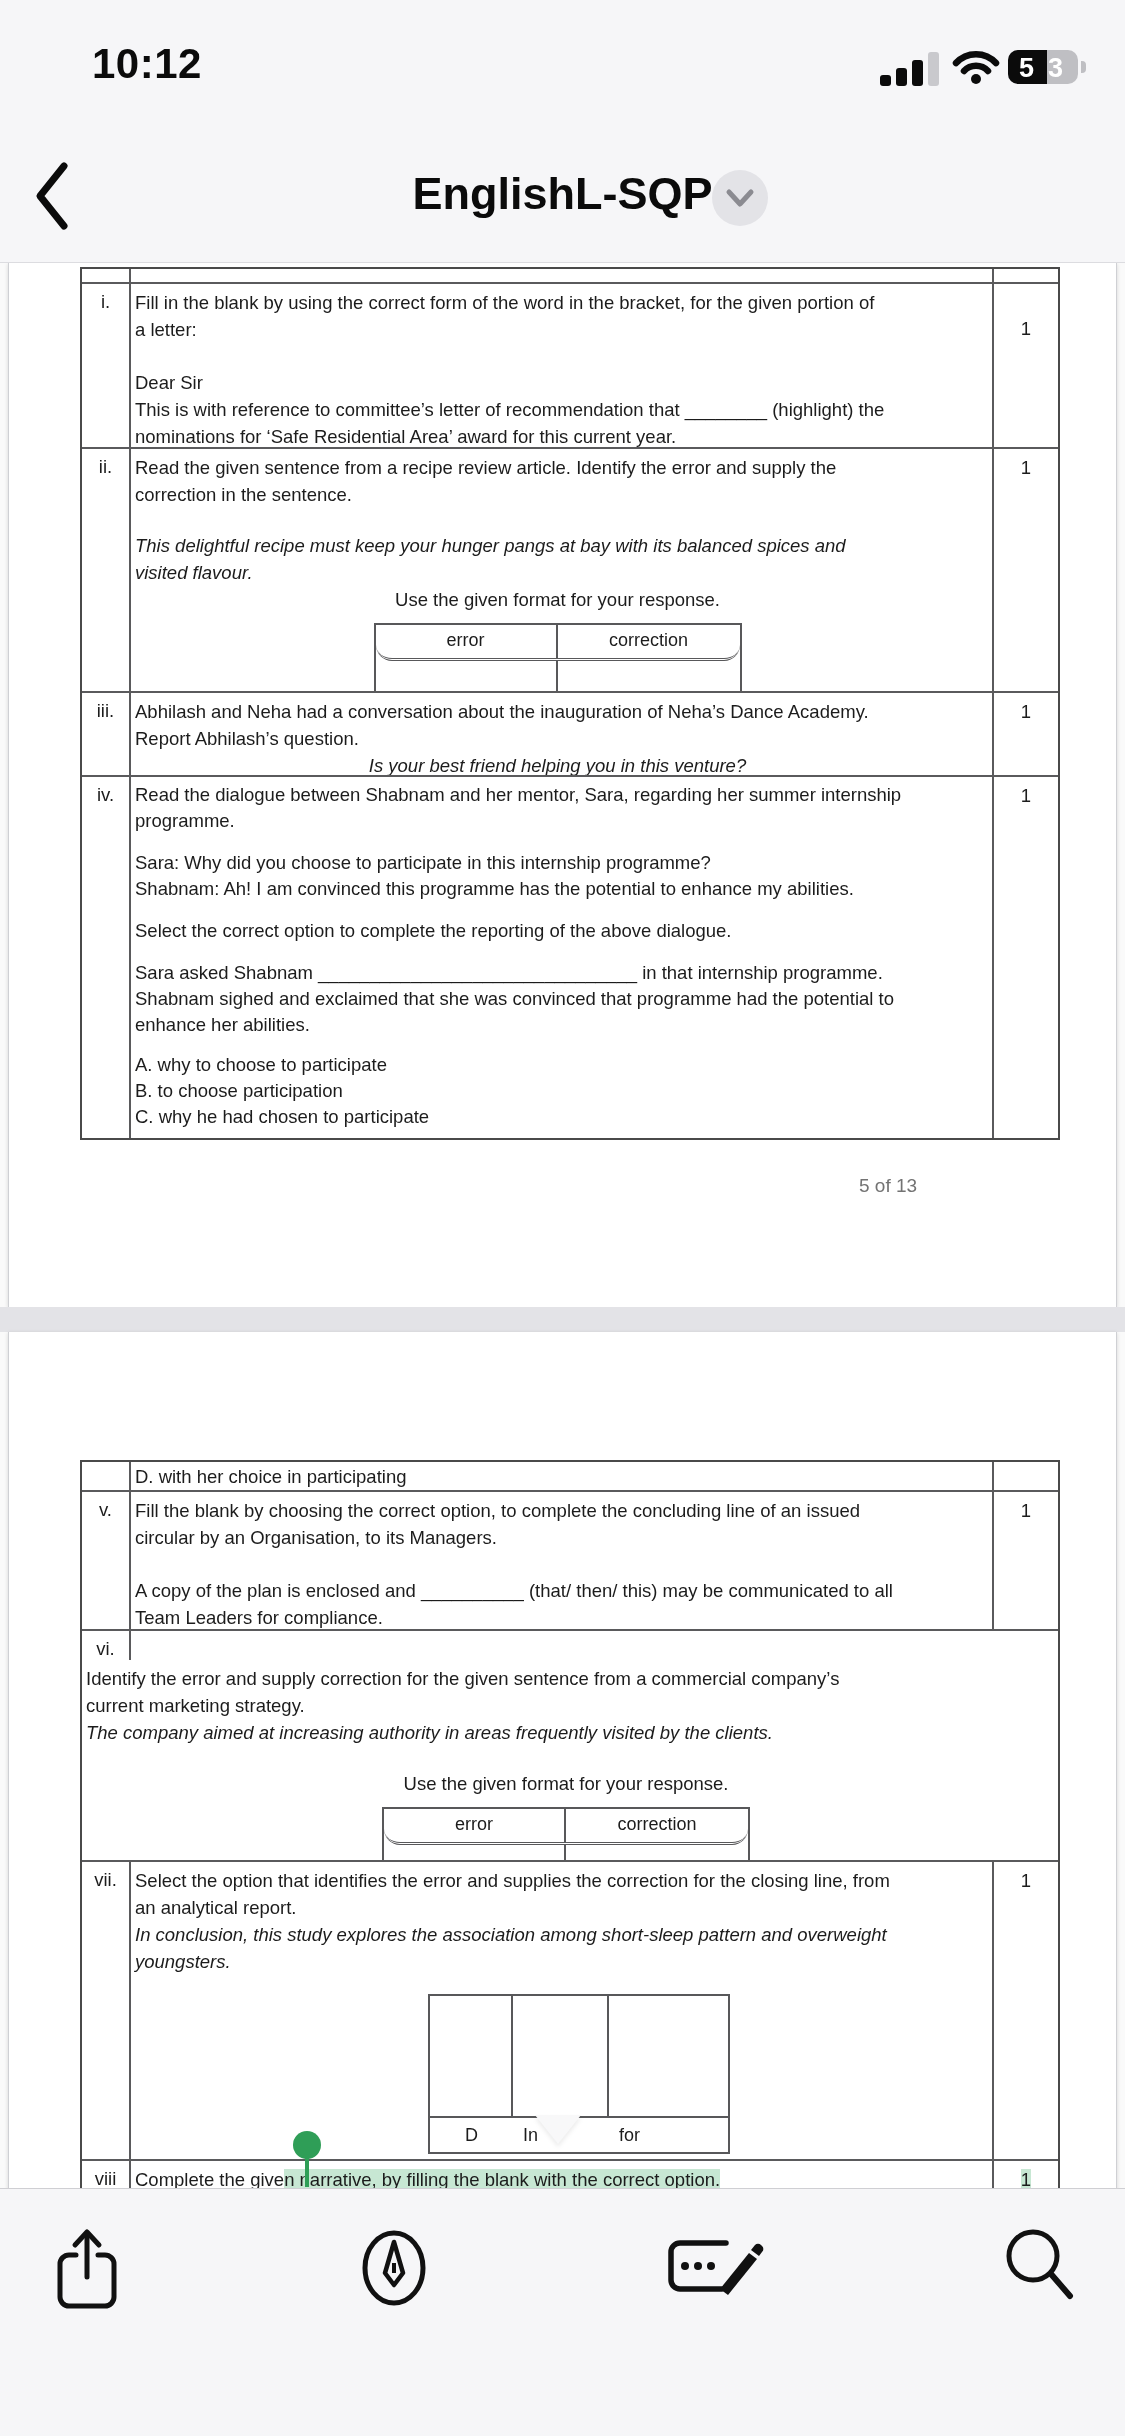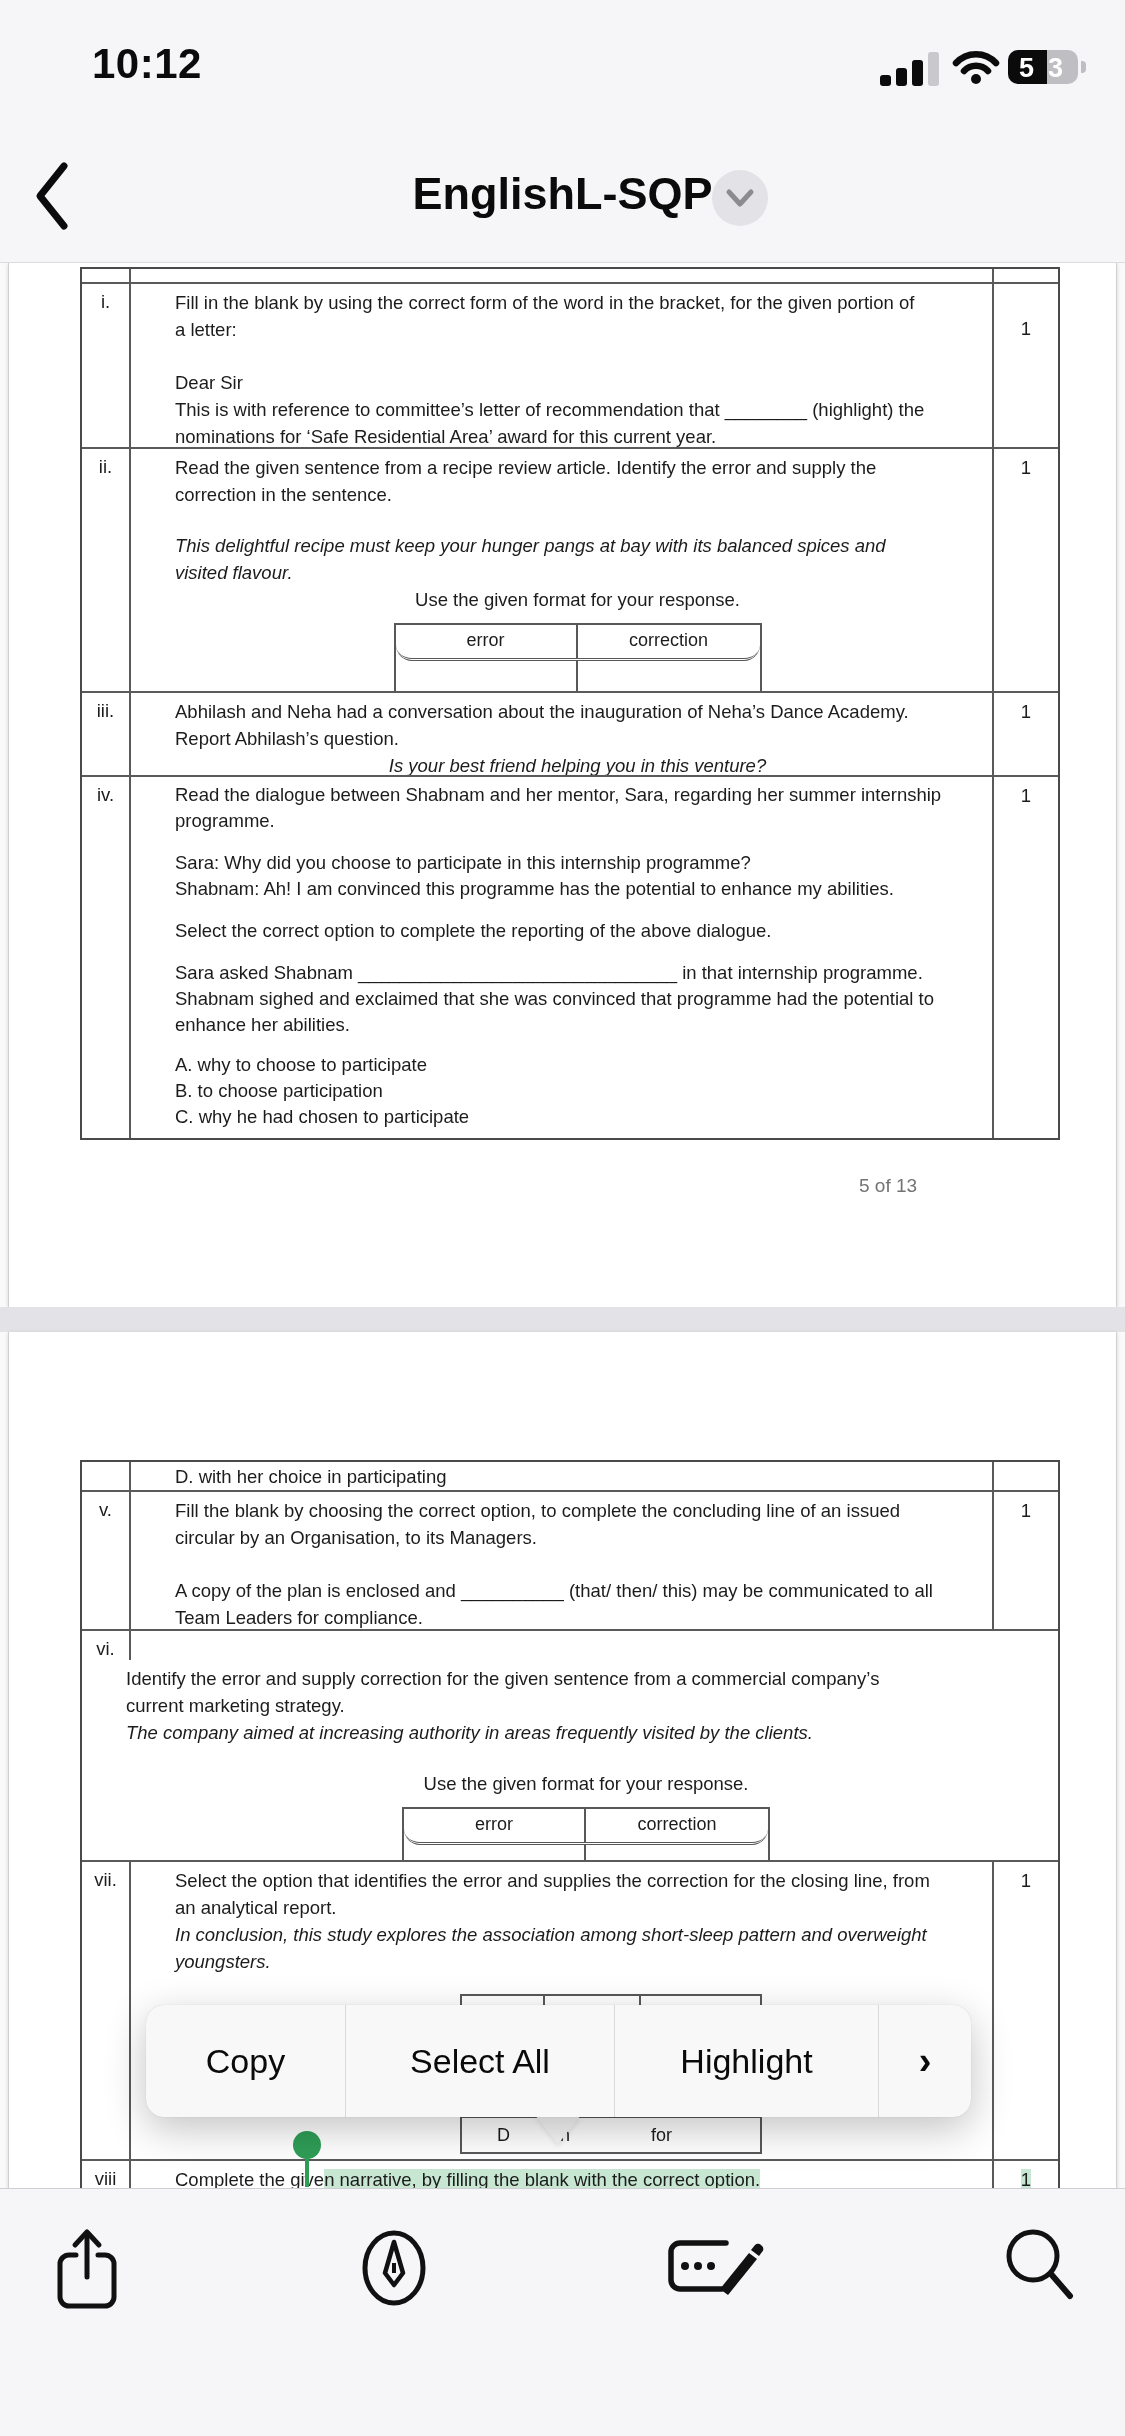--- a/index.html
+++ b/index.html
@@ -31,21 +31,21 @@
   .page5 { top:0; height:1044px; }
   .pgap { position:absolute; left:0; top:1044px; width:1125px; height:25px; background:#e3e3e7; }
   .page6 { top:1069px; height:860px; }
 
   .qtable { position:absolute; left:71px; width:980px; border:2px solid #4a4a4a; background:#fff; }
   .page5 .qtable { top:4px; }
   .page6 .qtable { top:128px; }
   .qrow { display:flex; border-top:2px solid #5a5a5c; overflow:hidden; }
   .qrow:first-child { border-top:none; }
   .cnum { width:49px; border-right:2px solid #5a5a5c; font-size:18.5px; color:#1c1c1c; text-align:center; padding-top:7px; flex:none; }
-  .ctext { flex:1; padding:5px 12px 0 12px; position:relative; font-size:18.5px; color:#1c1c1c;margin-left:32px; }
+  .ctext { flex:1; padding:5px 12px 0 4px; position:relative; font-size:18.5px; color:#1c1c1c; }
   .cmarks { width:66px; border-left:2px solid #5a5a5c; font-size:18.5px; color:#1c1c1c; text-align:center; padding-top:8px; flex:none; }
   .t-line { line-height:27px; min-height:27px; }
   .lh26 .t-line { line-height:26px; min-height:26px; }
   .it { font-style:italic; }
   .ctr { text-align:center; }
   .g26 { height:26px; } .g16 { height:16px; } .g14 { height:14px; } .g24 { height:24px; }
   .pt30 { padding-top:34px; }
 
   .mini { width:368px; margin:10px auto 0 auto; border:2px solid #58585a; }
   .mini .mrow { display:flex;border-radius:16px; }
@@ -276,26 +276,20 @@
           <div class="cmarks"><span class="hl">1</span></div>
         </div>
       </div>
     </div>
   </div>
 
   <div class="handle-dot"></div>
   <div class="handle-bar"></div>
 
   <div class="ctxarrow"></div>
-  <div class="ctxmenu">
-    <div class="ctxitem w1">Copy</div>
-    <div class="ctxitem w2">Select All</div>
-    <div class="ctxitem w3">Highlight</div>
-    <div class="ctxmore">›</div>
-  </div>
 
   <div class="toolbar">
     <div class="tbtn" style="left:52px; top:38px;">
       <span>
         <svg width="70" height="84" viewBox="0 0 70 84">
           <path d="M24 28 h-7 a9 9 0 0 0 -9 9 v33 a9 9 0 0 0 9 9 h36 a9 9 0 0 0 9 -9 v-33 a9 9 0 0 0 -9 -9 h-7" fill="none" stroke="#111" stroke-width="5" stroke-linecap="round"></path>
           <line x1="35" y1="50" x2="35" y2="7" stroke="#111" stroke-width="5" stroke-linecap="round"></line>
           <polyline points="23,18 35,5 47,18" fill="none" stroke="#111" stroke-width="5" stroke-linecap="round" stroke-linejoin="round"></polyline>
         </svg>
       </span>

